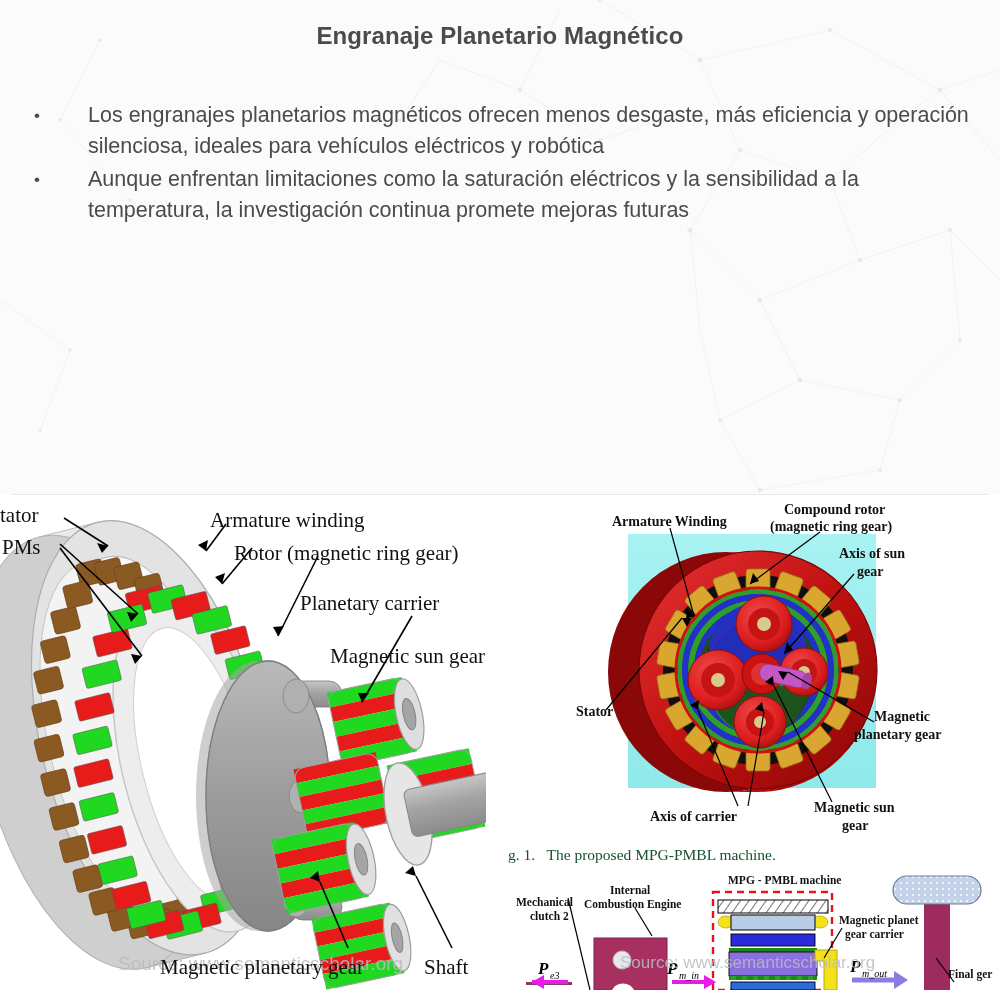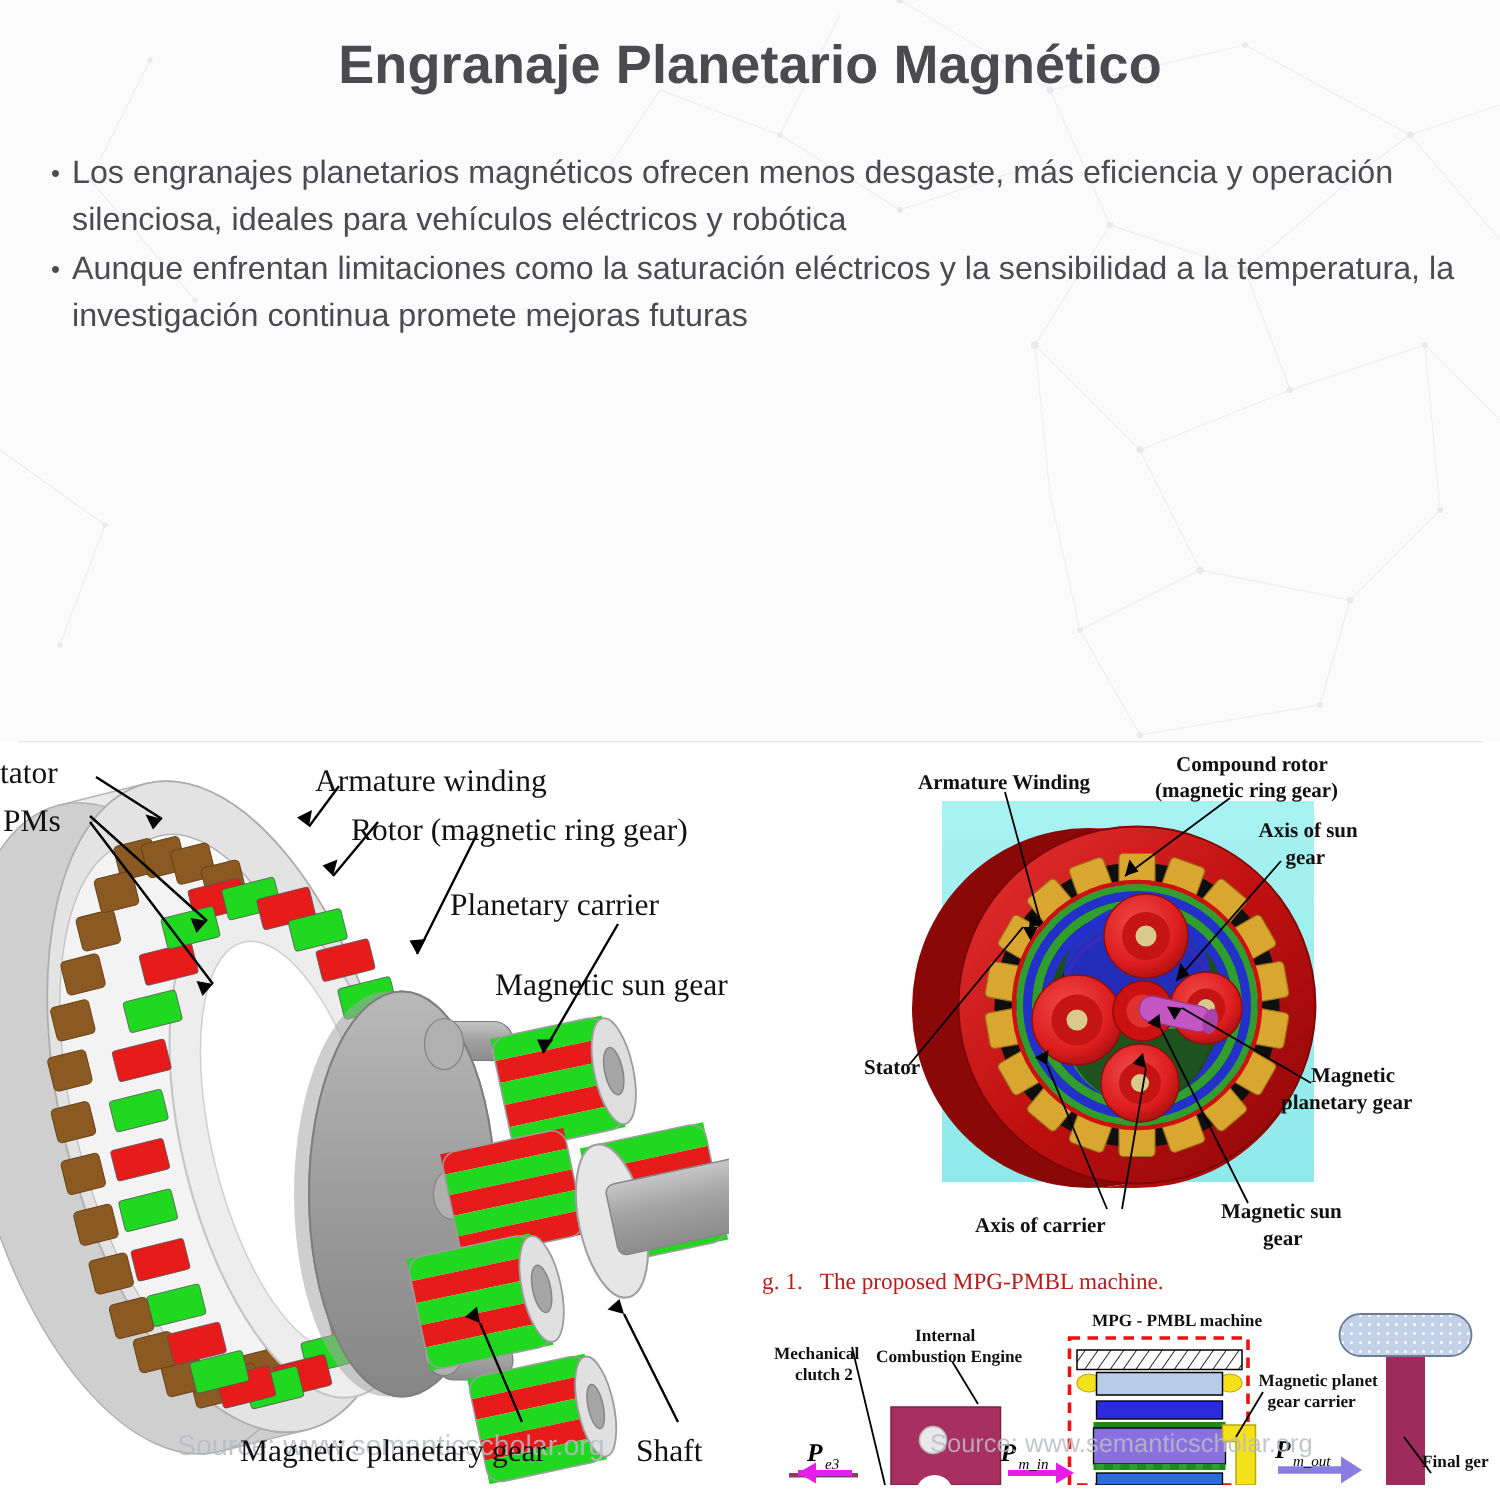--- a/index.html
+++ b/index.html
@@ -21,21 +21,21 @@
     z-index: 0;
     pointer-events: none;
     opacity: 0.55;
   }
 
   
   #slide-title {
     position: absolute;
     top: 22px; left: 0; right: 0;
     text-align: center;
-    font-size: 36px;
+    font-size: 24px;
     font-weight: bold;
     color: #4a4a4f;
     letter-spacing: 0.1px;
     z-index: 3;
   }
 
   #bullet-list {
     position: absolute;
     top: 100px; left: 34px; right: 30px;
     z-index: 3;
@@ -49,21 +49,21 @@
     margin-bottom: 2px;
   }
   .bullet-dot {
     flex: 0 0 auto;
     width: 14px;
     text-align: left;
     font-size: 17px;
     line-height: 31px;
     color: #4a4a4f;
   }
-  .bullet-text { flex: 1 1 auto; }
+  .bullet-text { flex: 1 1 auto; margin-left: 40px; }
 
   
   #figure-area {
     position: absolute;
     left: 0; top: 494px;
     width: 1000px; height: 506px;
     z-index: 2;
     background: #ffffff;
   }
   #figure-divider {
@@ -103,21 +103,21 @@
   }
   .ldr { stroke: #000000; stroke-width: 1.6; fill: none; }
   .ldr-thin { stroke: #000000; stroke-width: 1.2; fill: none; }
 
   #caption-fig {
     position: absolute;
     left: 508px; top: 846px;
     z-index: 4;
     font-family: "Liberation Serif", serif;
     font-size: 15.5px;
-    color: #b91c1c;
+    color: #14532d;
     white-space: pre;
   }
 </style>
 </head>
 <body>
 
 <svg id="bg-texture" viewBox="0 0 1000 1000" preserveAspectRatio="none">
   <g stroke="#e2e2e6" stroke-width="0.7" fill="none">
     <path d="M600 0 L700 60 L830 30 L940 90 L1000 70"></path>
     <path d="M700 60 L740 150 L830 180 L900 120 L940 90"></path>

